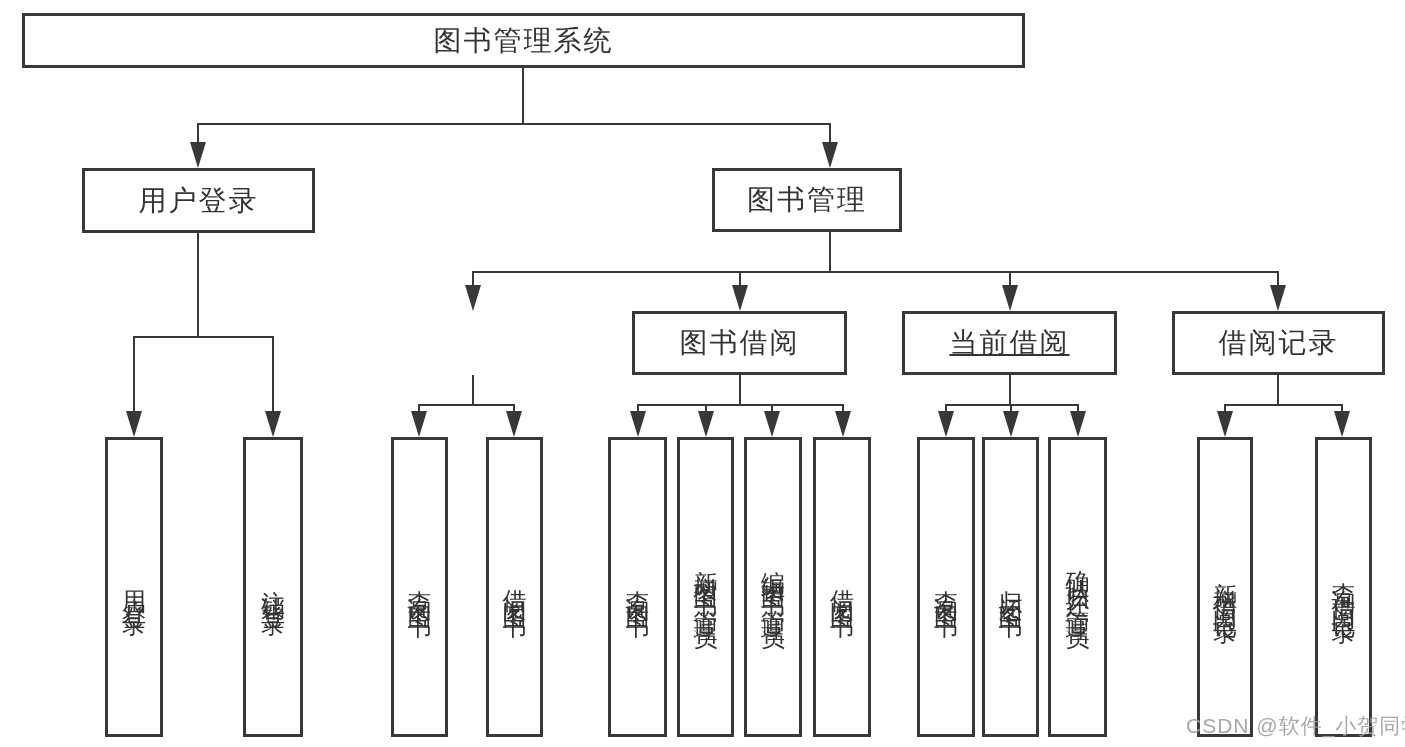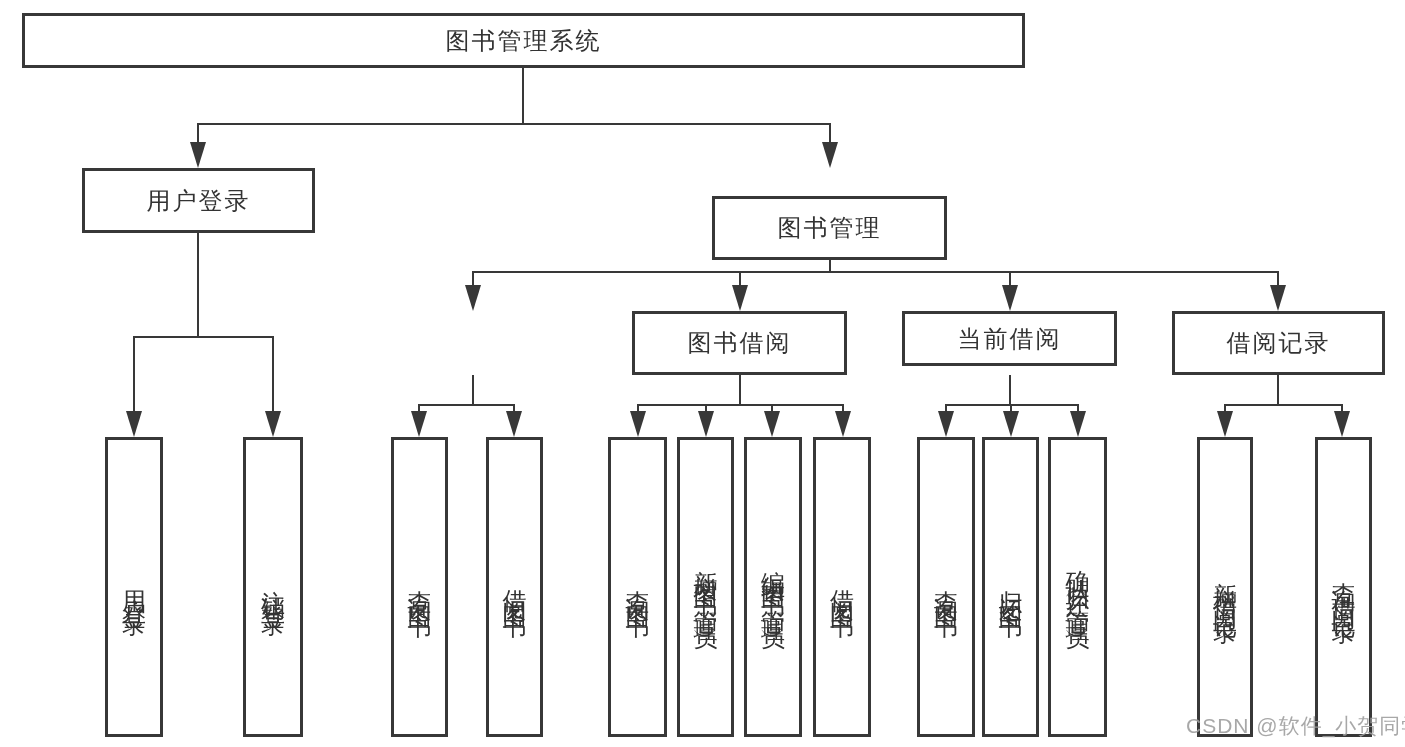--- a/index.html
+++ b/index.html
@@ -23,21 +23,21 @@
   }
   .box {
     position: absolute;
     box-sizing: border-box;
     background: #ffffff;
     border: 3px solid #383838;
     display: flex;
     align-items: center;
     justify-content: center;
     color: #333333;
-    font-size: 24px;
+    font-size: 28px;
     letter-spacing: 2px;
     white-space: nowrap;
     z-index: 2;
   }
   .leaf {
     position: absolute;
     box-sizing: border-box;
     background: #ffffff;
     border: 3px solid #383838;
     top: 437px;
@@ -134,24 +134,24 @@
       <polygon points="1003,411 1019,411 1011,437"></polygon>
       <polygon points="1070,411 1086,411 1078,437"></polygon>
       <polygon points="1217,411 1233,411 1225,437"></polygon>
       <polygon points="1334,411 1350,411 1342,437"></polygon>
     </g>
   </svg>
 
   <div class="box" style="left:22px; top:13px; width:1003px; height:55px;">图书管理系统</div>
 
   <div class="box" style="left:82px; top:168px; width:233px; height:65px;">用户登录</div>
-  <div class="box" style="left:712px; top:168px; width:235px; height:64px;margin-top:28px;">图书管理</div>
+  <div class="box" style="left:712px; top:168px; width:190px; height:64px;">图书管理</div>
 
   <div class="box" style="left:632px; top:311px; width:215px; height:64px;">图书借阅</div>
-  <div class="box" style="left:902px; top:311px; width:215px; height:55px;">当前借阅</div>
+  <div class="box" style="left:902px; top:311px; width:215px; height:64px;text-decoration:underline;">当前借阅</div>
   <div class="box" style="left:1172px; top:311px; width:213px; height:64px;">借阅记录</div>
 
   <div class="leaf" style="left:105px; width:58px;">
     <span class="vtext">用户登录</span>
   </div>
   <div class="leaf" style="left:243px; width:60px;">
     <span class="vtext">注销登录</span>
   </div>
 
   <div class="leaf" style="left:391px; width:57px;">

